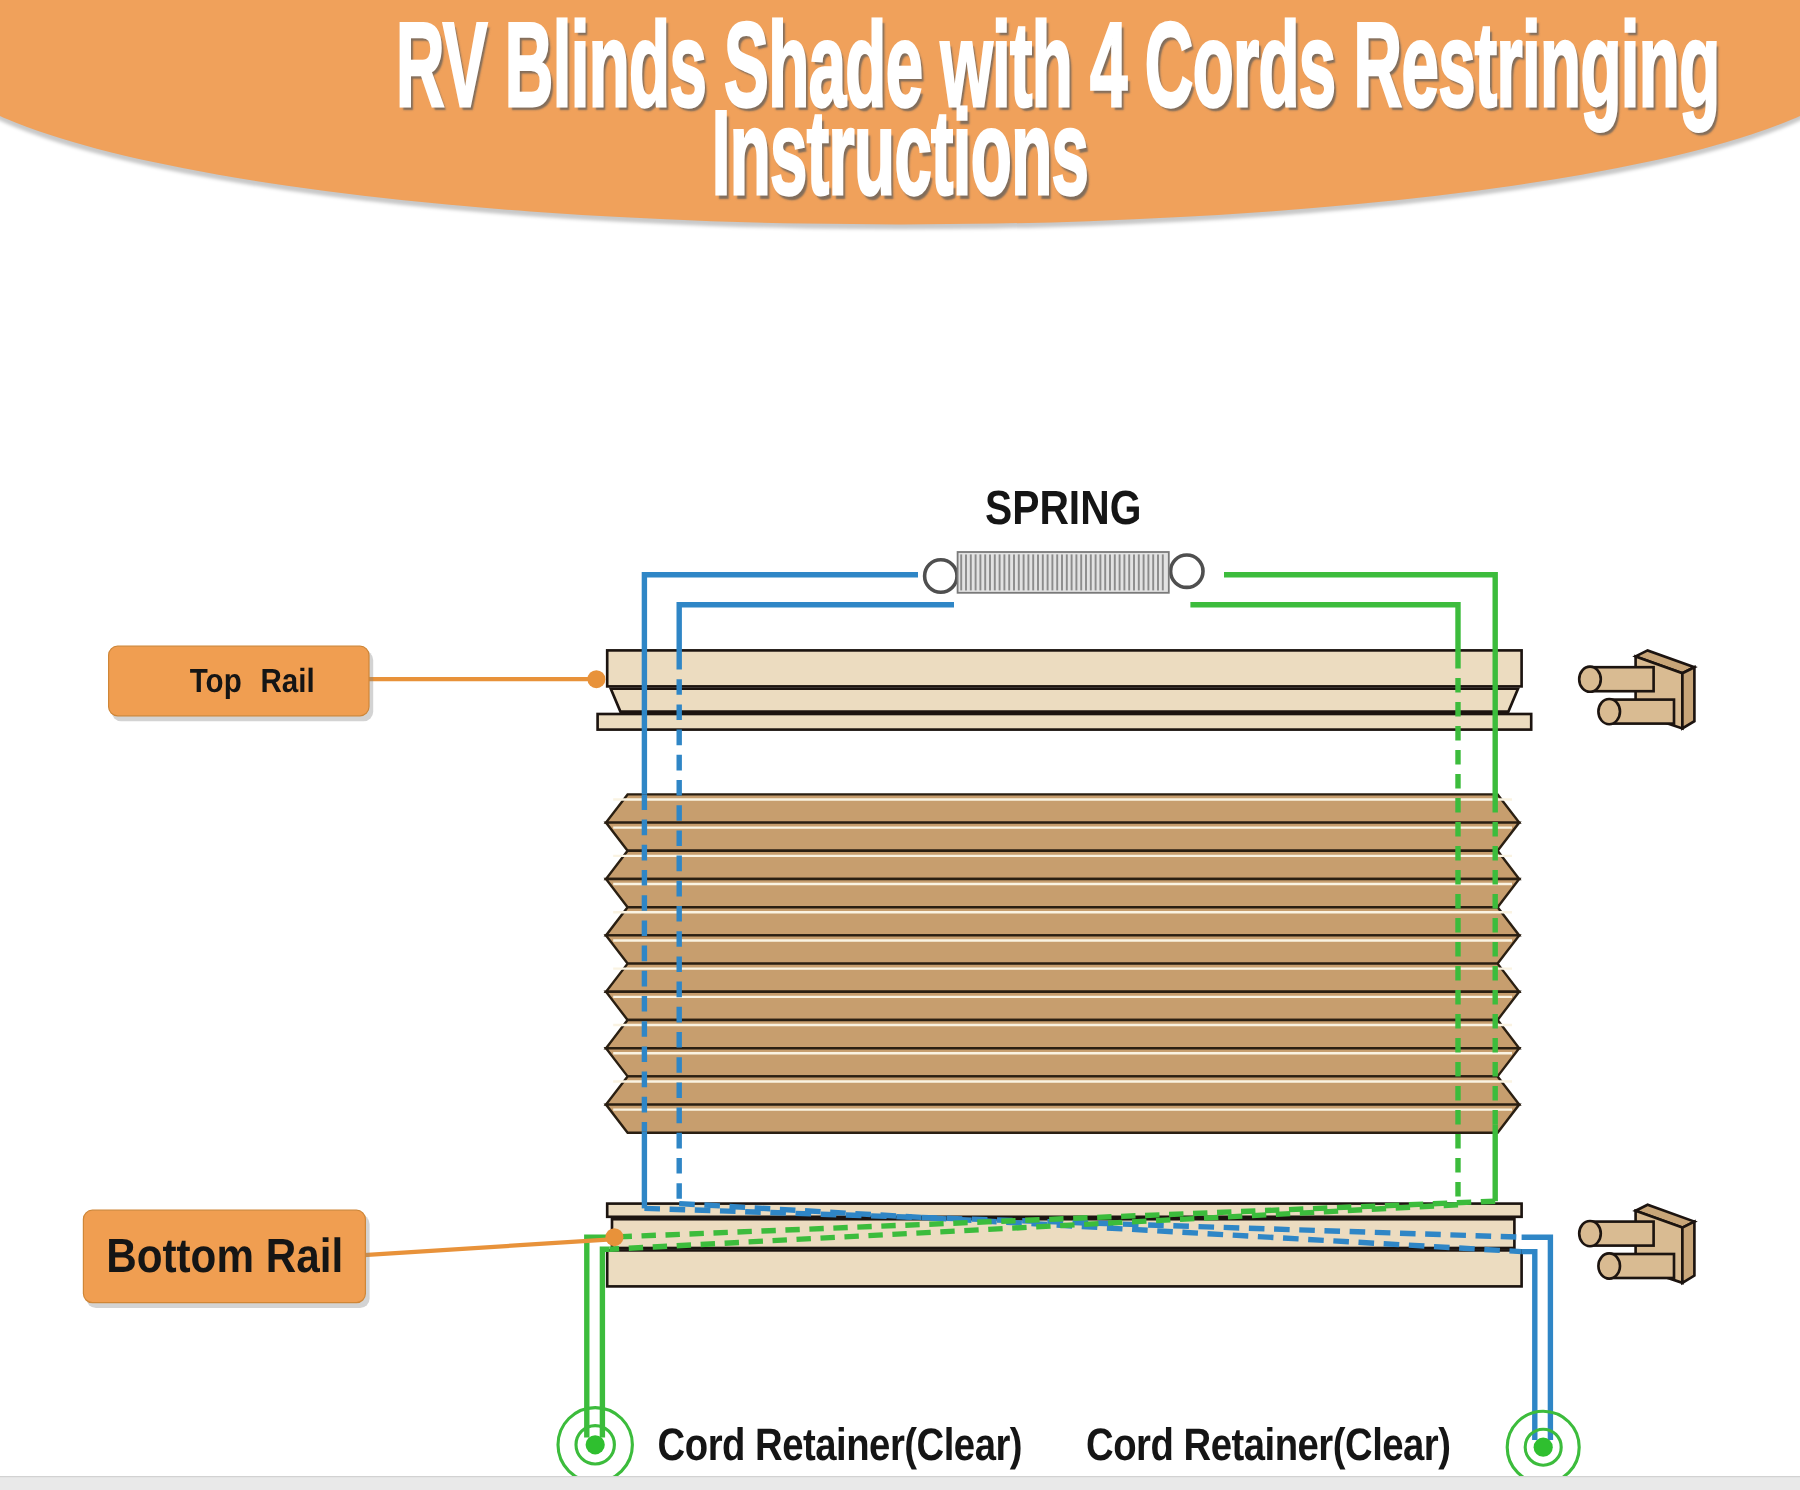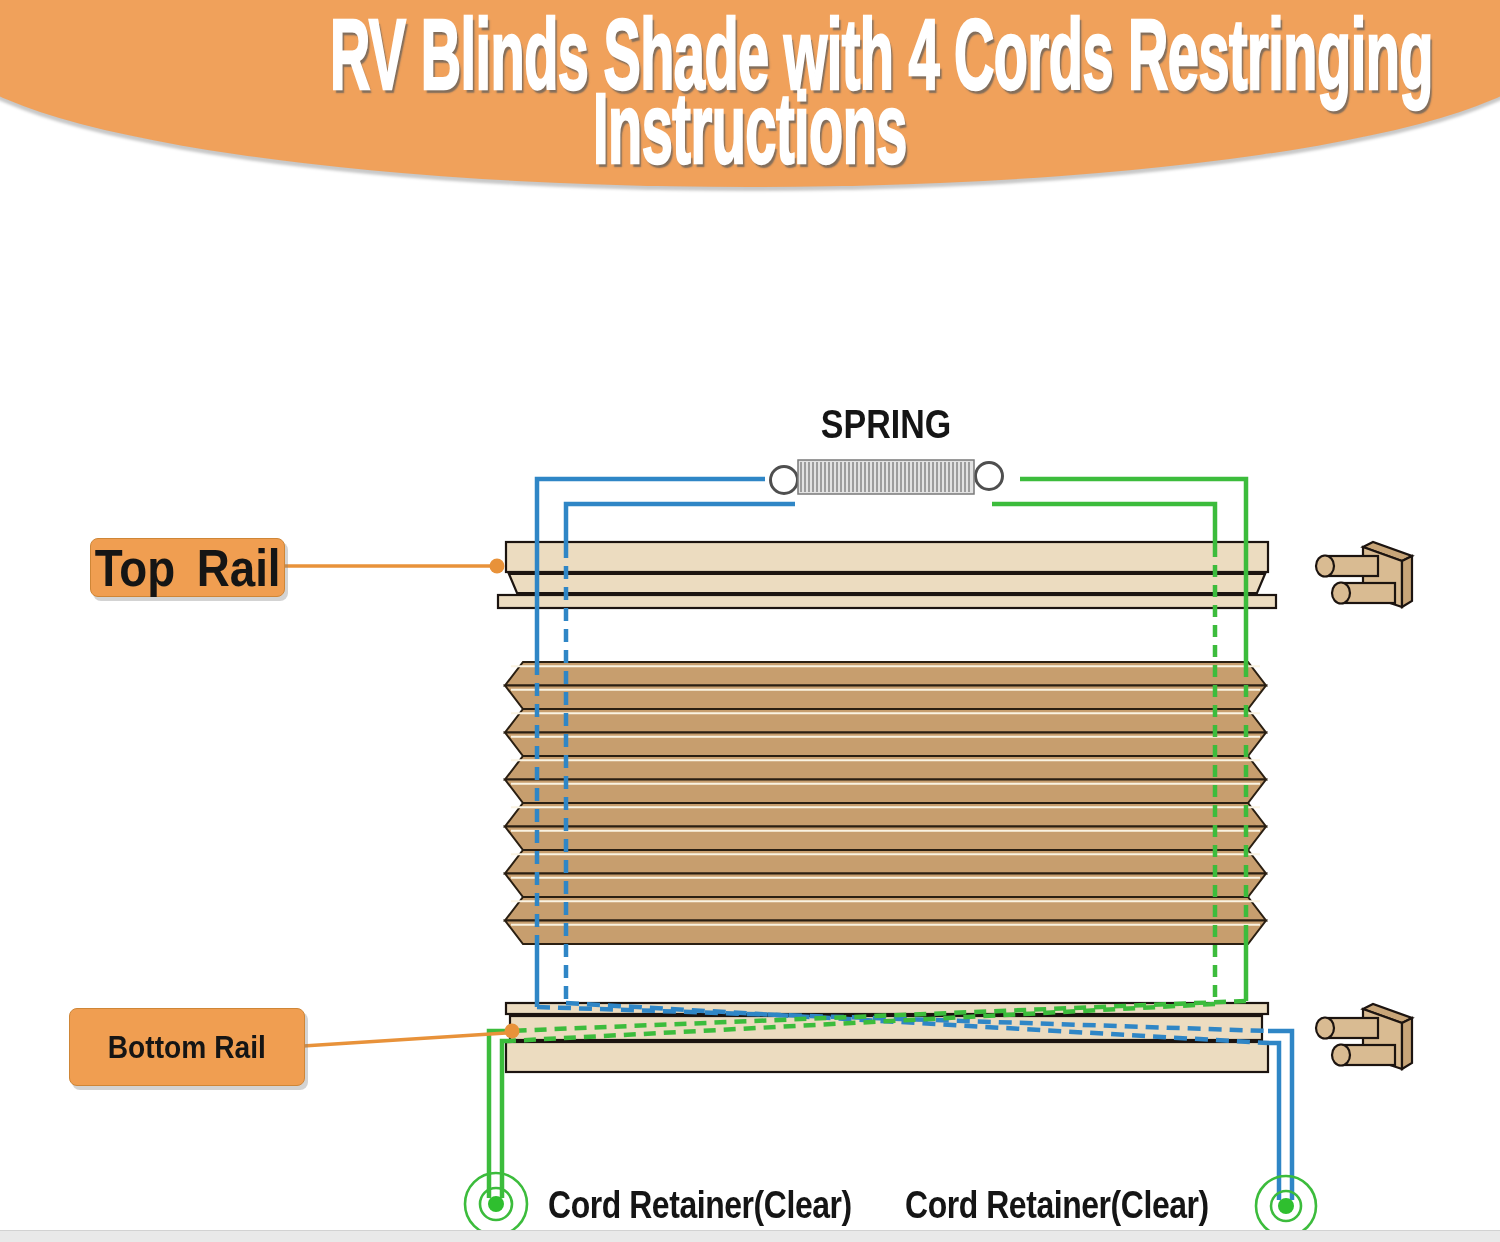--- a/index.html
+++ b/index.html
@@ -46,22 +46,22 @@
   .cr-lbl{font-size:38px;transform:scaleX(0.84);transform-origin:0 50%;top:1184px;letter-spacing:-0.5px;}
   .cr-left{left:548px;}
   .cr-right{left:905px;}
 
   .label-box{position:absolute;background:var(--label-orange,#f09e51);
       border:1px solid #cf8637;border-radius:8px;
       box-shadow:3px 4px 0 rgba(130,130,130,0.35);
       display:flex;align-items:center;justify-content:center;
       color:#151515;font-weight:bold;white-space:nowrap;}
   .label-box .inner{transform:scaleX(0.88);transform-origin:50% 50%;}
-  .top-rail-box{left:90px;top:538px;width:193px;height:57px;font-size:52px;word-spacing:10px;}
-  .bottom-rail-box{left:69px;top:1008px;width:234px;height:76px;font-size:32px;justify-content:center;}
+  .top-rail-box{left:90px;top:538px;width:193px;height:57px;font-size:28px;word-spacing:10px;padding-left:23px;}
+  .bottom-rail-box{left:69px;top:1008px;width:234px;height:76px;font-size:40px;justify-content:center;}
 
   .footer-strip{position:absolute;left:0;bottom:0;width:100%;height:11px;
       background:var(--footer-gray,#e9e9e9);border-top:1px solid #d2d2d2;}
 </style>
 </head>
 <body>
 
 <div class="page">
 
   <div class="header-ellipse"></div>

